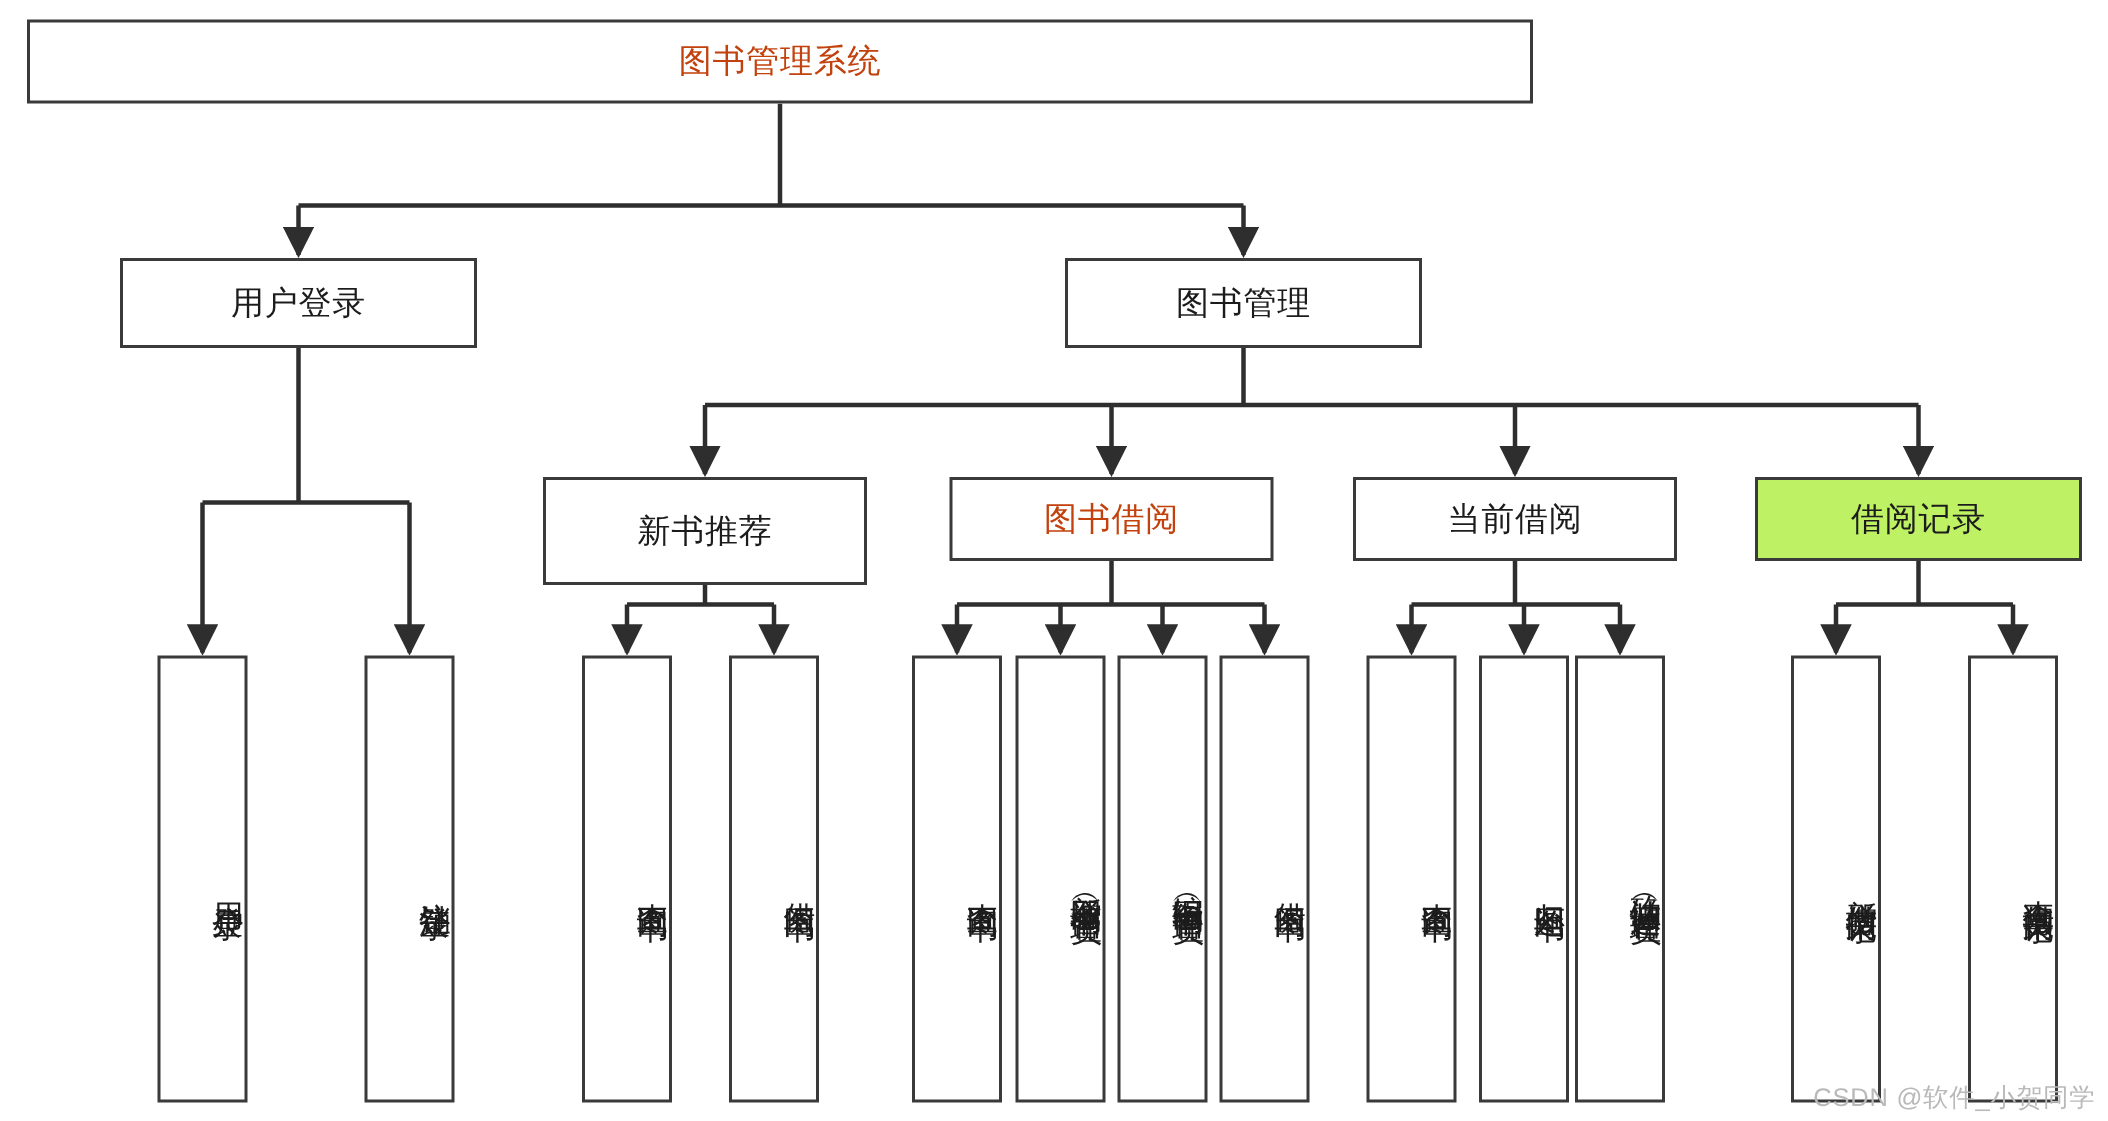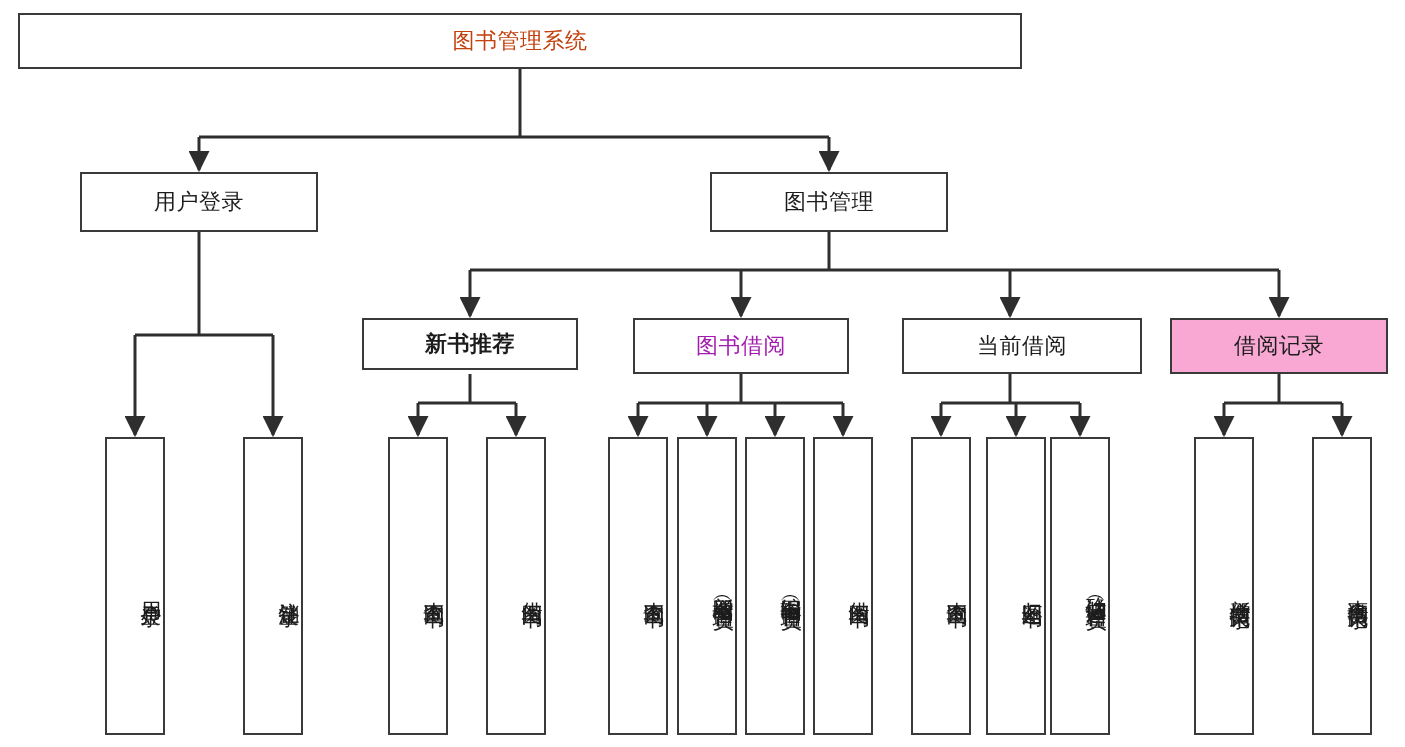--- a/index.html
+++ b/index.html
@@ -121,30 +121,30 @@
   <div id="node-layer">
       <div class="node horiz" style="left: 18px; top: 13px; width: 1004px; height: 56px; border-color: rgb(58, 58, 58); background: rgb(255, 255, 255); color: #c2410c;">
         <span class="nlabel">图书管理系统</span>
       </div>
       <div class="node horiz" style="left: 80px; top: 172px; width: 238px; height: 60px; border-color: rgb(58, 58, 58); background: rgb(255, 255, 255); color: rgb(28, 28, 28);">
         <span class="nlabel">用户登录</span>
       </div>
       <div class="node horiz" style="left: 710px; top: 172px; width: 238px; height: 60px; border-color: rgb(58, 58, 58); background: rgb(255, 255, 255); color: rgb(28, 28, 28); align-items: center;">
         <span class="nlabel">图书管理</span>
       </div>
-      <div class="node horiz" style="left: 362px; top: 318px; width: 216px; height: 52px; border-color: rgb(58, 58, 58); background: rgb(255, 255, 255); color: rgb(28, 28, 28); font-weight: bold;">
+      <div class="node horiz" style="left: 362px; top: 318px; width: 216px; height: 72px; border-color: rgb(58, 58, 58); background: rgb(255, 255, 255); color: rgb(28, 28, 28);">
         <span class="nlabel">新书推荐</span>
       </div>
-      <div class="node horiz" style="left: 633px; top: 318px; width: 216px; height: 56px; border-color: rgb(58, 58, 58); background: rgb(255, 255, 255); color: #a21caf;">
+      <div class="node horiz" style="left: 633px; top: 318px; width: 216px; height: 56px; border-color: rgb(58, 58, 58); background: rgb(255, 255, 255); color: #c2410c;">
         <span class="nlabel">图书借阅</span>
       </div>
-      <div class="node horiz" style="left: 902px; top: 318px; width: 240px; height: 56px; border-color: rgb(58, 58, 58); background: rgb(255, 255, 255); color: rgb(28, 28, 28);">
+      <div class="node horiz" style="left: 902px; top: 318px; width: 216px; height: 56px; border-color: rgb(58, 58, 58); background: rgb(255, 255, 255); color: rgb(28, 28, 28);">
         <span class="nlabel">当前借阅</span>
       </div>
-      <div class="node horiz" style="left: 1170px; top: 318px; width: 218px; height: 56px; border-color: rgb(58, 58, 58); background: #f9a8d4; color: rgb(28, 28, 28);">
+      <div class="node horiz" style="left: 1170px; top: 318px; width: 218px; height: 56px; border-color: rgb(58, 58, 58); background: #bef264; color: rgb(28, 28, 28);">
         <span class="nlabel">借阅记录</span>
       </div>
       <div class="node vert" style="left: 105px; top: 437px; width: 60px; height: 298px; border-color: rgb(58, 58, 58); background: rgb(255, 255, 255); color: rgb(28, 28, 28);">
         <span class="nlabel">用户登录</span>
       </div>
       <div class="node vert" style="left: 243px; top: 437px; width: 60px; height: 298px; border-color: rgb(58, 58, 58); background: rgb(255, 255, 255); color: rgb(28, 28, 28);">
         <span class="nlabel">注销登录</span>
       </div>
       <div class="node vert" style="left: 388px; top: 437px; width: 60px; height: 298px; border-color: rgb(58, 58, 58); background: rgb(255, 255, 255); color: rgb(28, 28, 28);">
         <span class="nlabel">查询图书</span>
@@ -174,13 +174,14 @@
         <span class="nlabel">确认归还（管理员）</span>
       </div>
       <div class="node vert" style="left: 1194px; top: 437px; width: 60px; height: 298px; border-color: rgb(58, 58, 58); background: rgb(255, 255, 255); color: rgb(28, 28, 28);">
         <span class="nlabel">新增借阅记录</span>
       </div>
       <div class="node vert" style="left: 1312px; top: 437px; width: 60px; height: 298px; border-color: rgb(58, 58, 58); background: rgb(255, 255, 255); color: rgb(28, 28, 28);">
         <span class="nlabel">查询借阅记录</span>
       </div>
     </div>
 
+  <div class="watermark">CSDN @软件_小贺同学</div>
 </div>
 
 </body></html>

